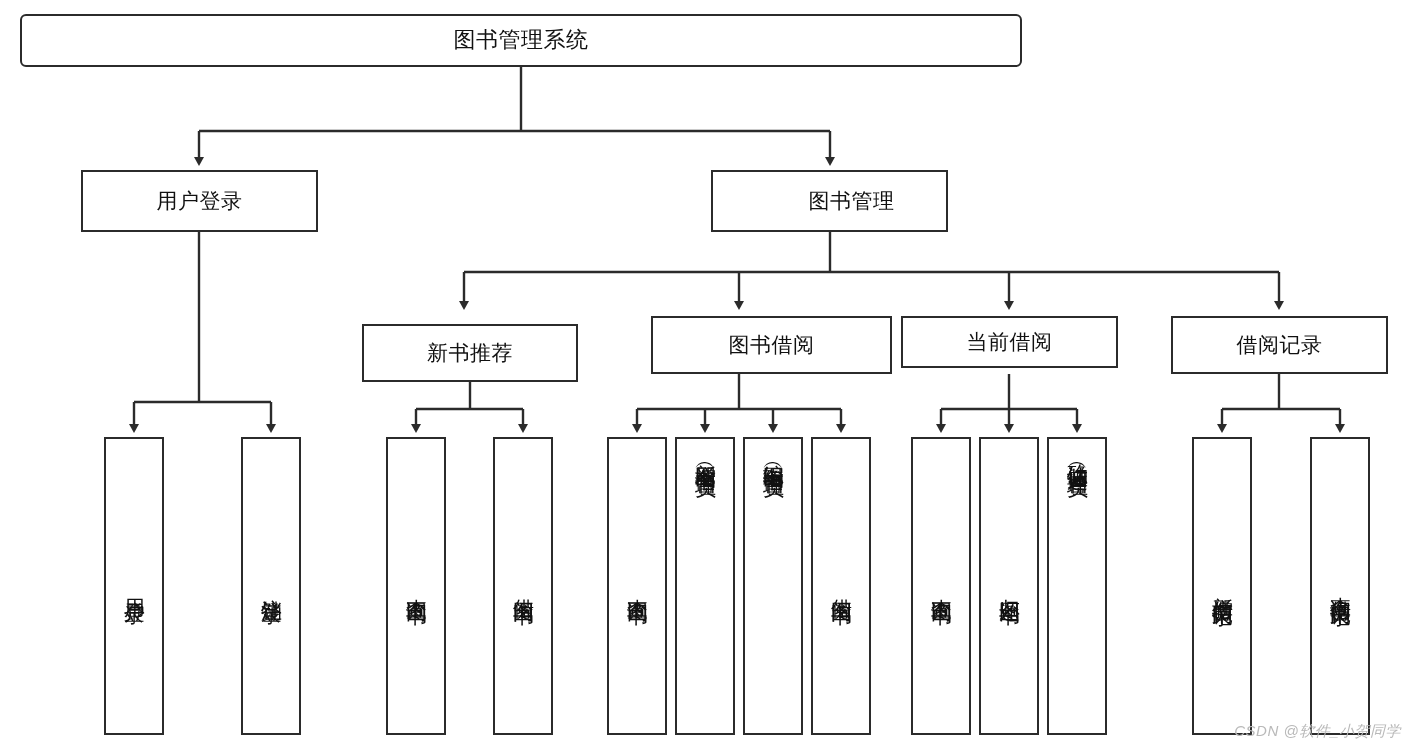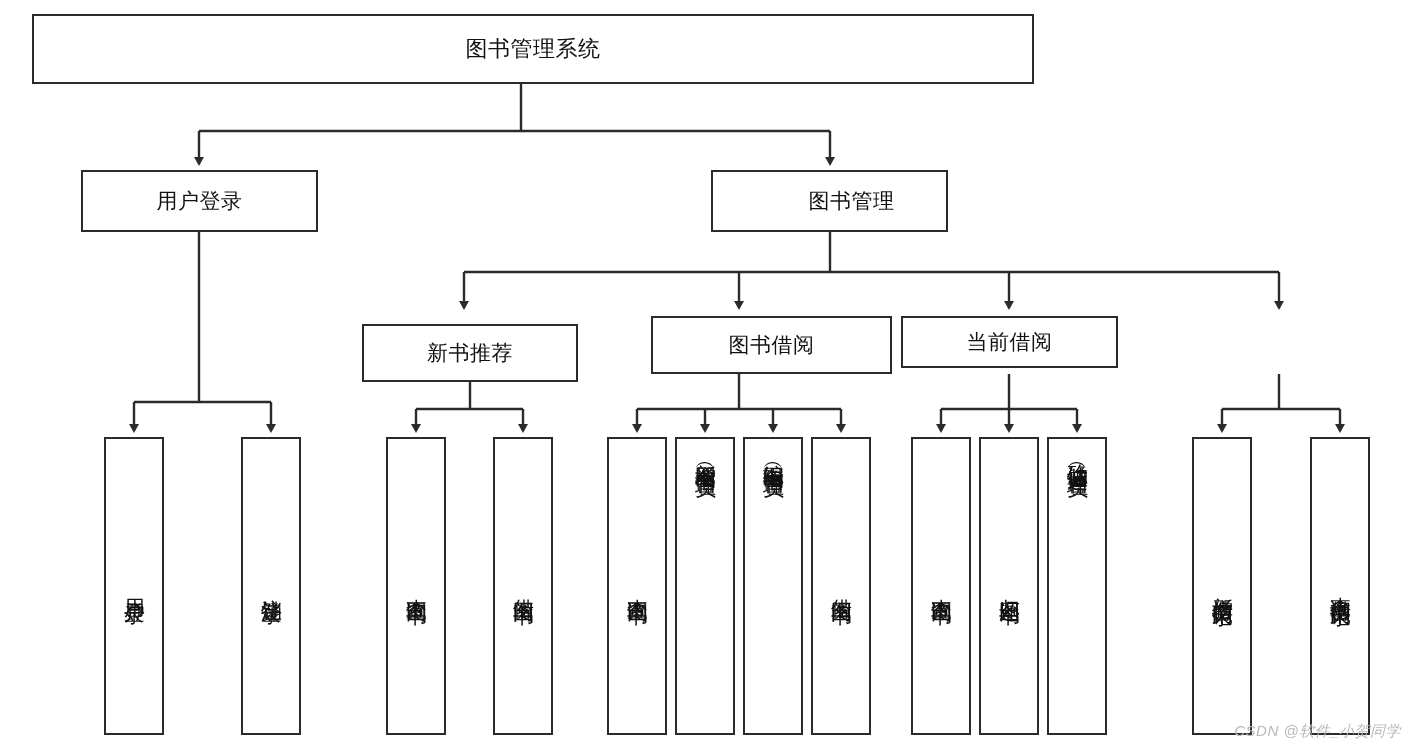--- a/index.html
+++ b/index.html
@@ -119,40 +119,43 @@
       <path d="M1009,409 L1009,425" marker-end="url(#arrow)"></path>
       <path d="M1077,409 L1077,425" marker-end="url(#arrow)"></path>
 
       <path d="M1279,374 L1279,409"></path>
       <path d="M1222,409 L1340,409"></path>
       <path d="M1222,409 L1222,425" marker-end="url(#arrow)"></path>
       <path d="M1340,409 L1340,425" marker-end="url(#arrow)"></path>
     </g>
   </svg>
 
-  <div class="node root" style="left:32px; top:14px; width:1002px; height:70px;">
+  <div class="node root" style="left:20px; top:14px; width:1002px; height:53px;border-radius:6px;">
     <span class="lbl">图书管理系统</span>
   </div>
 
   <div class="node lvl2" style="left:81px; top:170px; width:237px; height:62px;">
     <span class="lbl">用户登录</span>
   </div>
   <div class="node lvl2" style="left:711px; top:170px; width:237px; height:62px;padding-left:44px;">
     <span class="lbl">图书管理</span>
   </div>
 
   <div class="node lvl3" style="left:362px; top:316px; width:216px; height:58px;margin-top:8px;">
     <span class="lbl">新书推荐</span>
   </div>
   <div class="node lvl3" style="left:651px; top:316px; width:241px; height:58px;">
     <span class="lbl">图书借阅</span>
   </div>
   <div class="node lvl3" style="left:901px; top:316px; width:217px; height:52px;">
     <span class="lbl">当前借阅</span>
   </div>
+  <div class="node lvl3" style="left:1171px; top:316px; width:217px; height:58px;">
+    <span class="lbl">借阅记录</span>
+  </div>
 
   <div class="node leaf mid" style="left:104px; top:437px; width:60px; height:298px;">
     <span class="lbl">用户登录</span>
   </div>
   <div class="node leaf mid" style="left:241px; top:437px; width:60px; height:298px;">
     <span class="lbl">注销登录</span>
   </div>
 
   <div class="node leaf mid" style="left:386px; top:437px; width:60px; height:298px;">
     <span class="lbl">查询图书</span>

